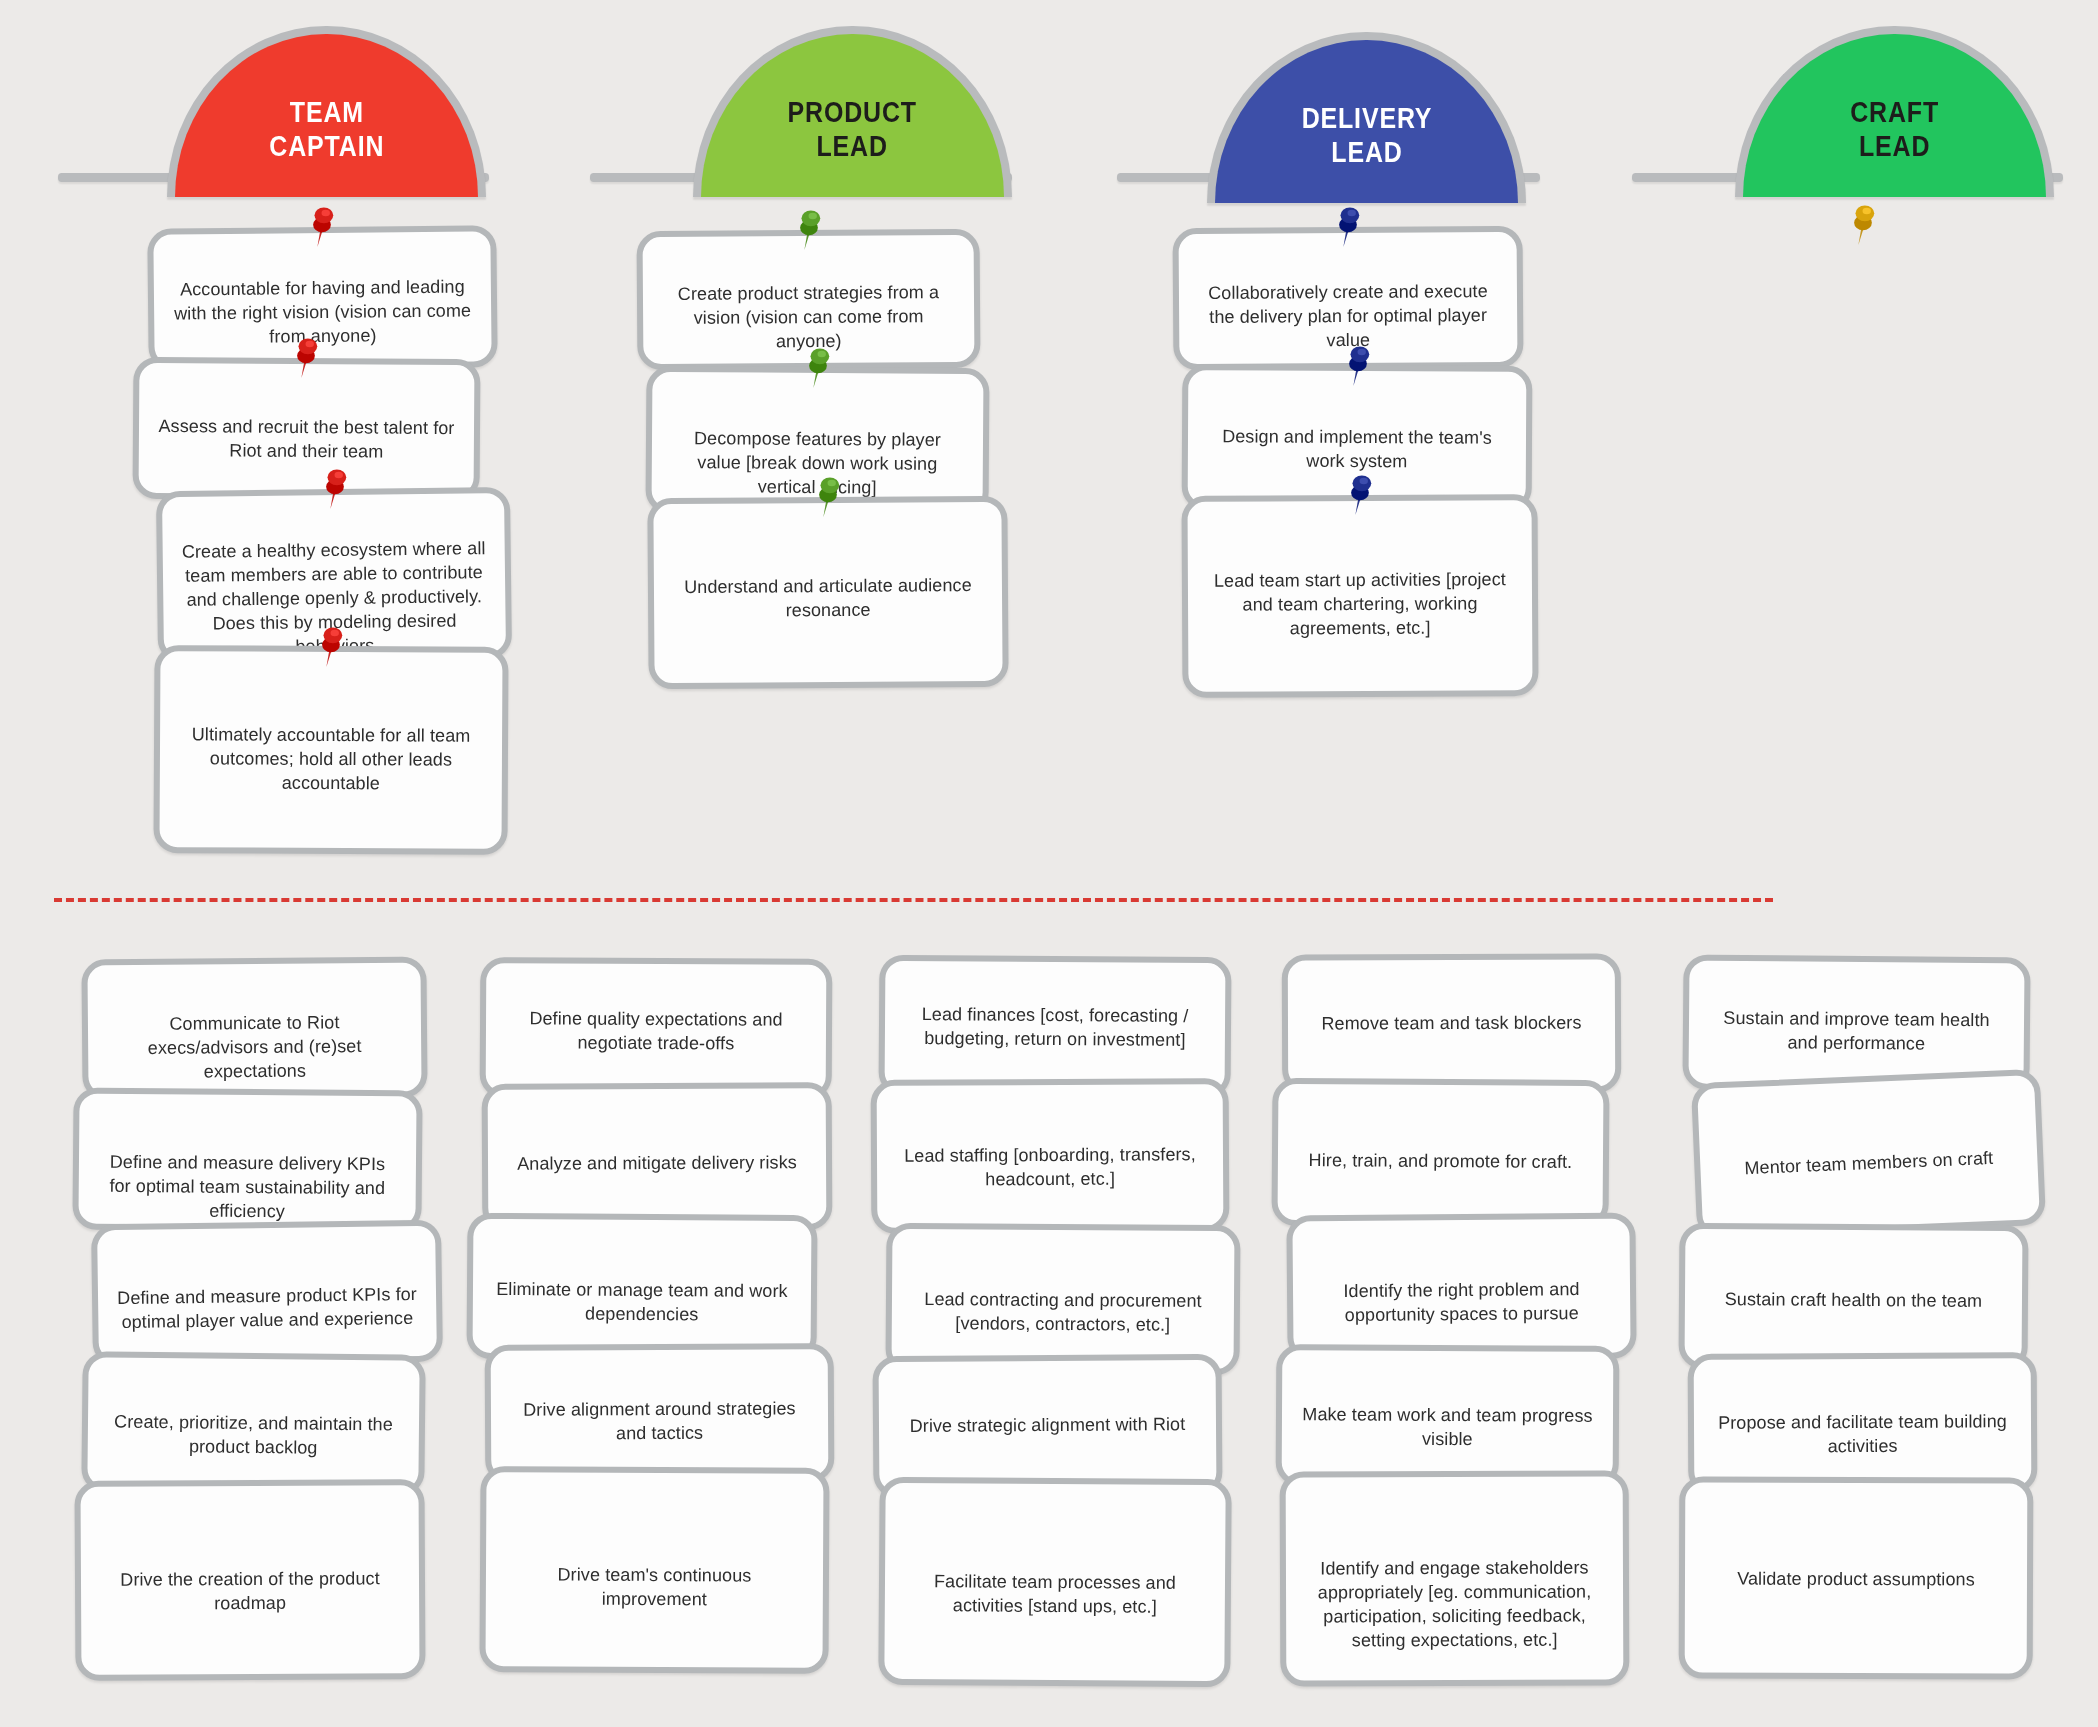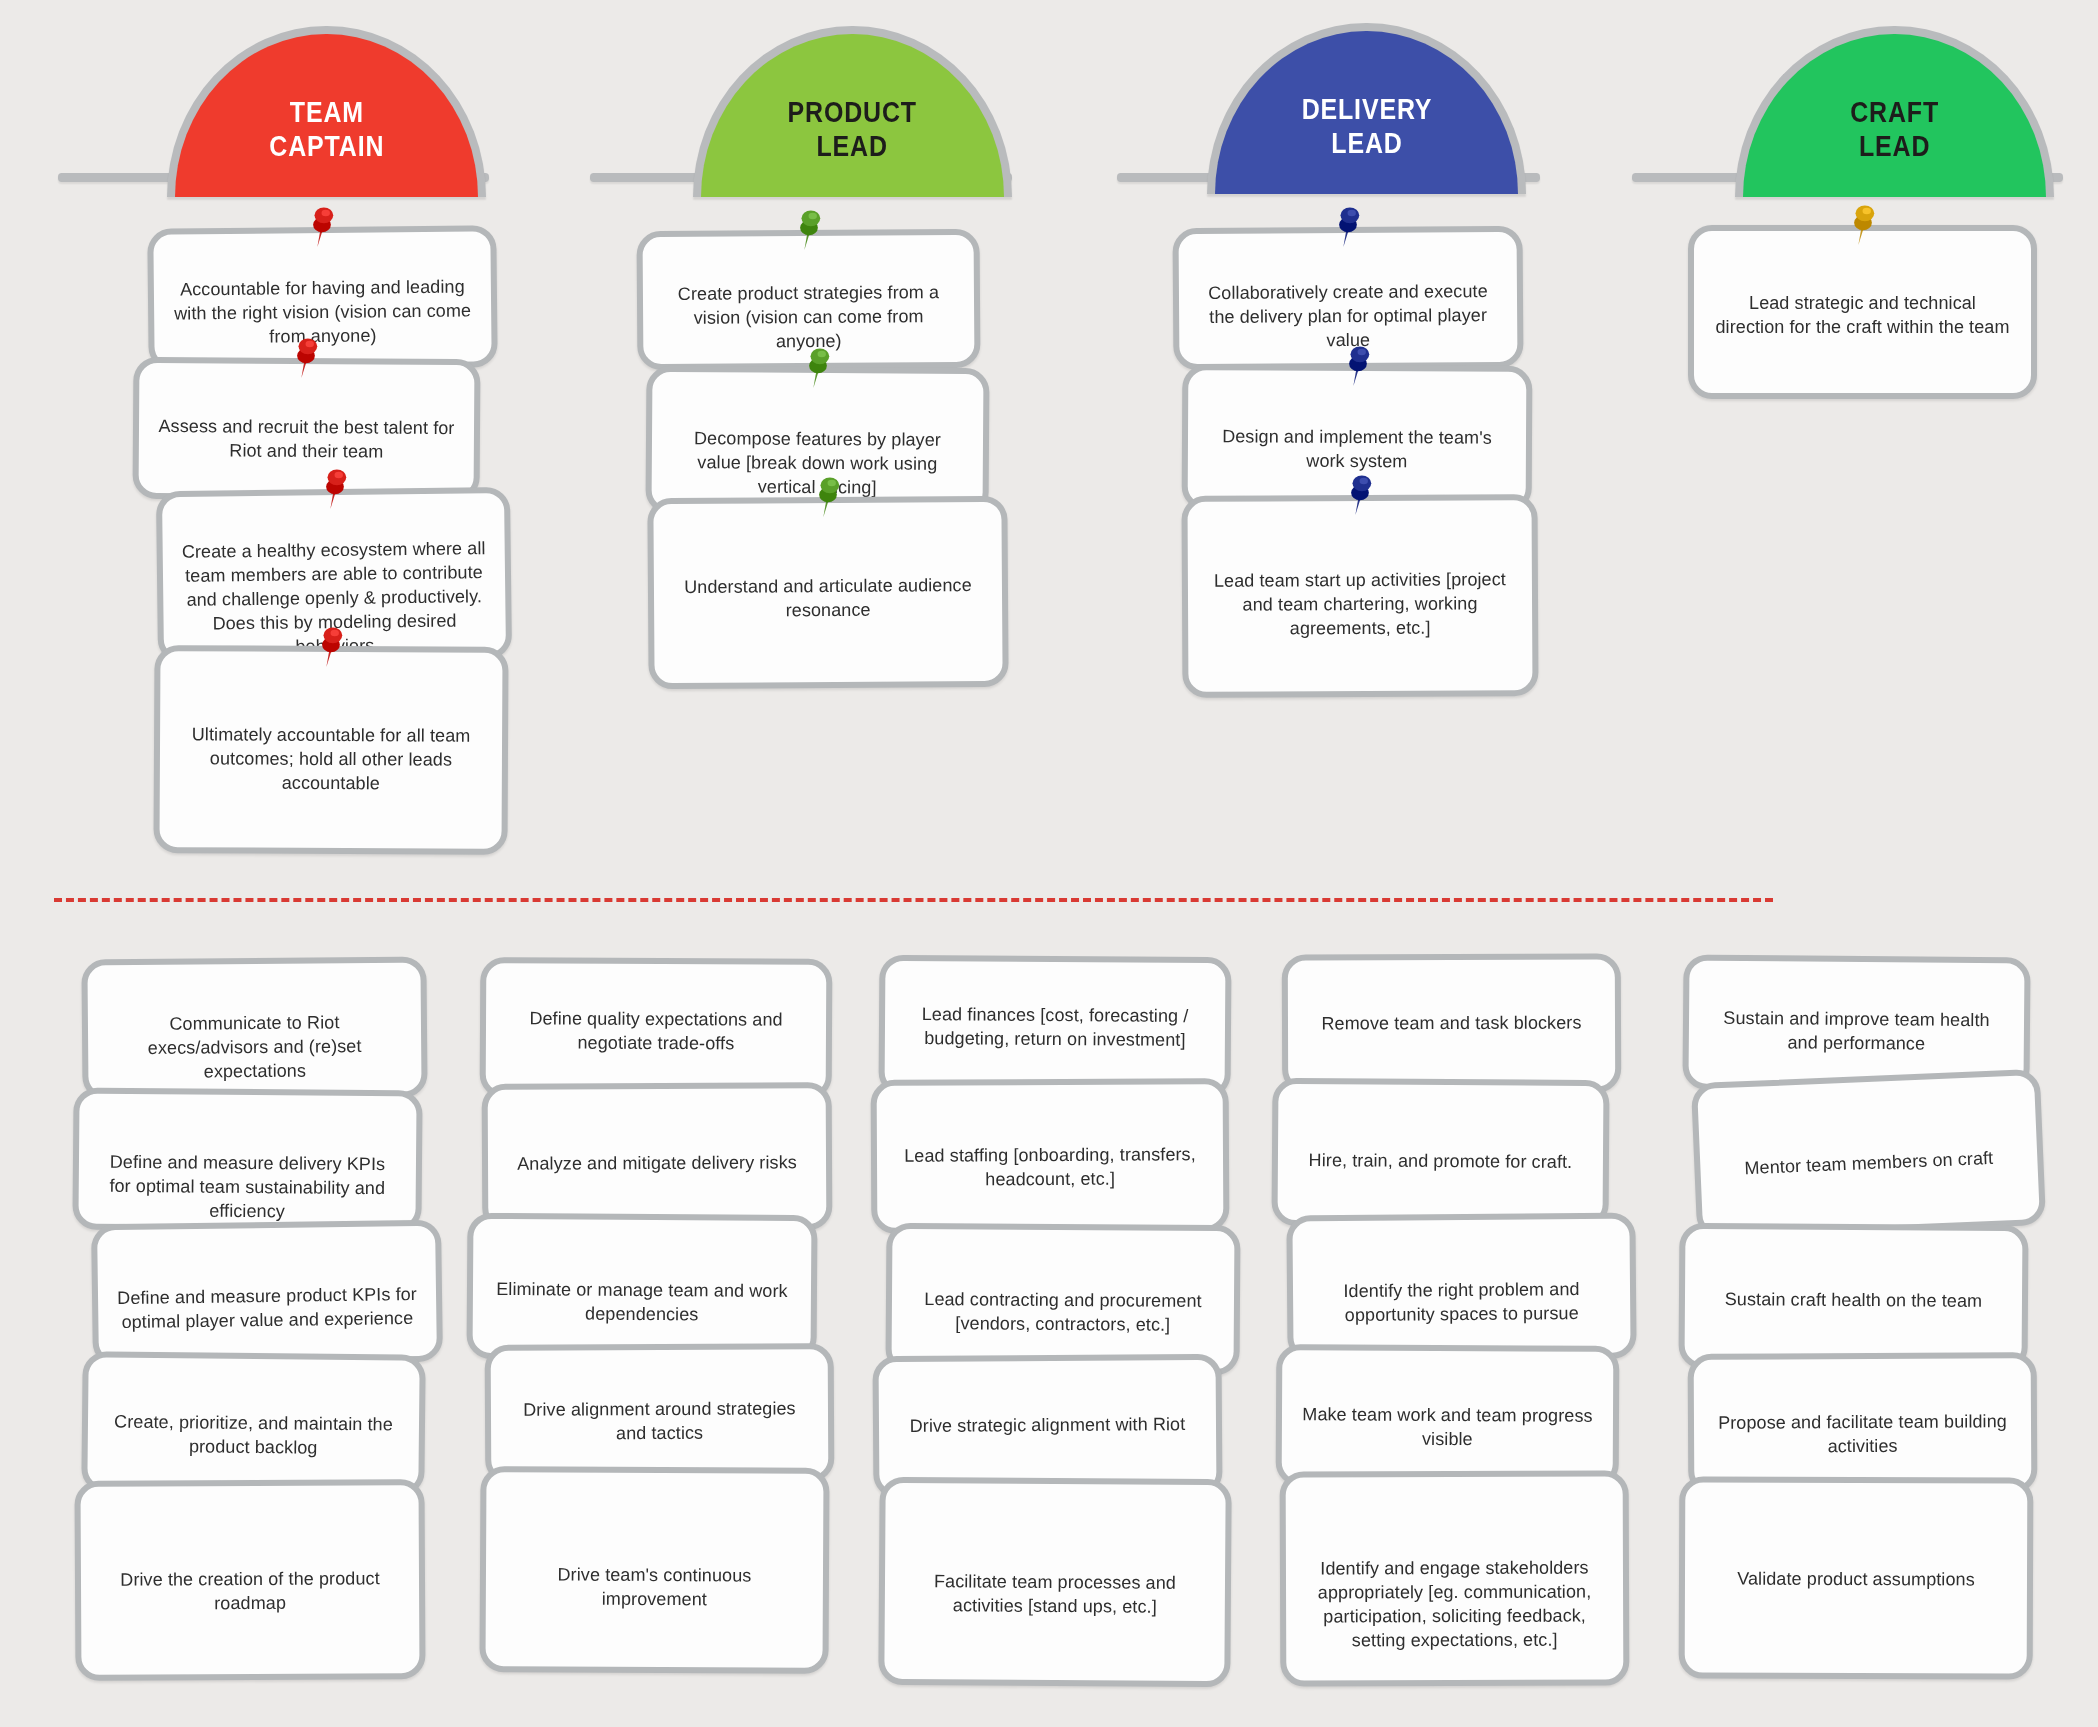--- a/index.html
+++ b/index.html
@@ -156,21 +156,21 @@
     <div class="card" style="left: 648px; top: 497px; width: 360px; height: 191px; transform: rotate(-0.4deg); z-index: 12; align-items: flex-start;">
       <div class="card-text" style="margin-top: 71px;">Understand and articulate audience resonance</div>
     </div>
     <div class="pin" style="left: 812px; top: 476px; z-index: 42;"><svg viewBox="0 0 34 46" width="32" height="43">
     <path d="M15.5 24 L12 44 L17 28 Z" fill="#3e840d" opacity="0.85"></path>
     <ellipse cx="17" cy="20" rx="9.5" ry="8" fill="#3e840d"></ellipse>
     <ellipse cx="19" cy="10" rx="10" ry="8.5" fill="#5aa029"></ellipse>
     <ellipse cx="21" cy="7.5" rx="4.5" ry="3.4" fill="#80c64f" opacity="0.8"></ellipse>
   </svg></div>
     <div class="shelf" style="left: 1117px; top: 173px; width: 423px;"></div>
-    <div class="role-header" style="left: 1207px; top: 23px;">
+    <div class="role-header" style="left: 1207px; top: 32px;">
       <div class="arch-wrap">
         <div class="arch" style="background: rgb(61, 79, 168);">
           <div class="arch-label" style="color: rgb(255, 255, 255);">
             <div>DELIVERY</div>
             <div>LEAD</div>
           </div>
         </div>
       </div>
     </div>
     <div class="card" style="left: 1173px; top: 227px; width: 350px; height: 142px; transform: rotate(-0.4deg); z-index: 10; align-items: flex-start;">
@@ -204,23 +204,20 @@
     <div class="role-header" style="left: 1735px; top: 26px;">
       <div class="arch-wrap">
         <div class="arch" style="background: #22c55e;">
           <div class="arch-label" style="color: rgb(29, 29, 27);">
             <div>CRAFT</div>
             <div>LEAD</div>
           </div>
         </div>
       </div>
     </div>
-    <div class="card" style="left: 1688px; top: 225px; width: 349px; height: 174px; transform: rotate(0deg); z-index: 10; align-items: flex-start;">
-      <div class="card-text" style="margin-top: 60px;">Lead strategic and technical direction for the craft within the team</div>
-    </div>
     <div class="pin" style="left: 1847px; top: 204px; z-index: 40;"><svg viewBox="0 0 34 46" width="32" height="43">
     <path d="M15.5 24 L12 44 L17 28 Z" fill="#bd8800" opacity="0.85"></path>
     <ellipse cx="17" cy="20" rx="9.5" ry="8" fill="#bd8800"></ellipse>
     <ellipse cx="19" cy="10" rx="10" ry="8.5" fill="#d9a40c"></ellipse>
     <ellipse cx="21" cy="7.5" rx="4.5" ry="3.4" fill="#ffca32" opacity="0.8"></ellipse>
   </svg></div>
     <div class="divider" style="top: 898px; border-top-color: rgb(217, 58, 51);"></div>
     <div class="card" style="left: 82px; top: 958px; width: 345px; height: 141px; transform: rotate(-0.5deg); z-index: 5; align-items: flex-start;">
       <div class="card-text" style="margin-top: 47px;">Communicate to Riot execs/advisors and (re)set expectations</div>
     </div>

